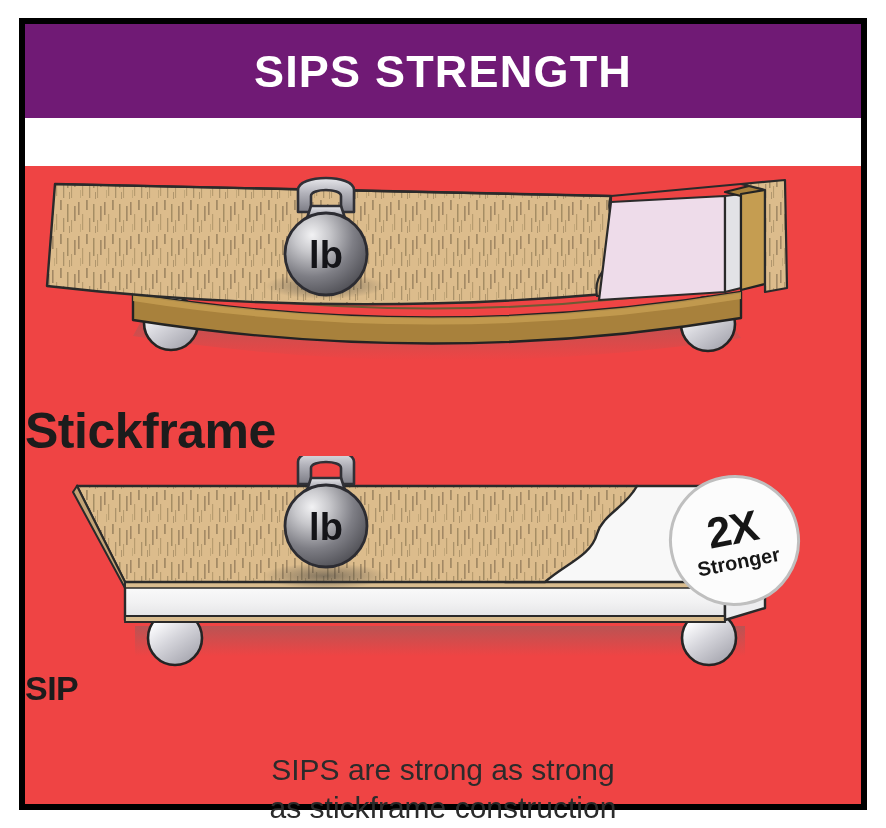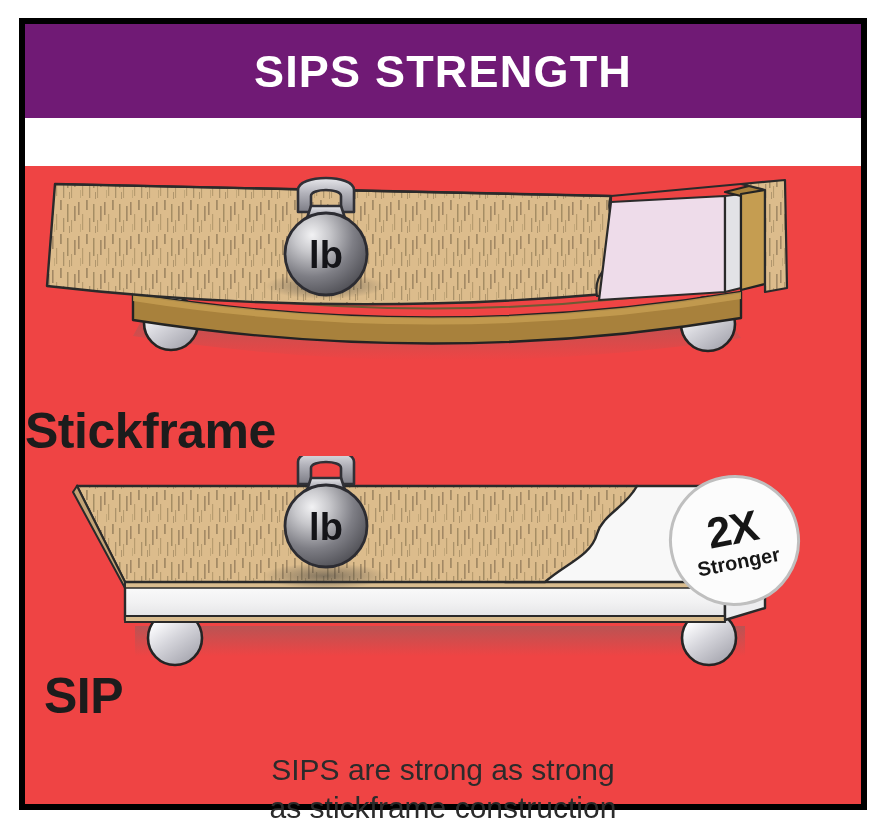--- a/index.html
+++ b/index.html
@@ -72,21 +72,21 @@
   
   .panel-label {
     position: absolute;
     left: 0;
     width: 100%;
     color: #1C1C1C;
     font-weight: bold;
     line-height: 1;
   }
   #stickframe-label { top: 240px; font-size: 50px; letter-spacing: -0.5px; }
-  #sip-label        { top: 505px; font-size: 50px; letter-spacing: -0.5px; padding-left: 19px; }
+  #sip-label        { top: 505px; font-size: 34px; letter-spacing: -0.5px; }
 
   
   #caption {
     position: absolute;
     left: 0;
     top: 585px;
     width: 100%;
     text-align: center;
     color: #2B2B2B;
     font-size: 30px;

